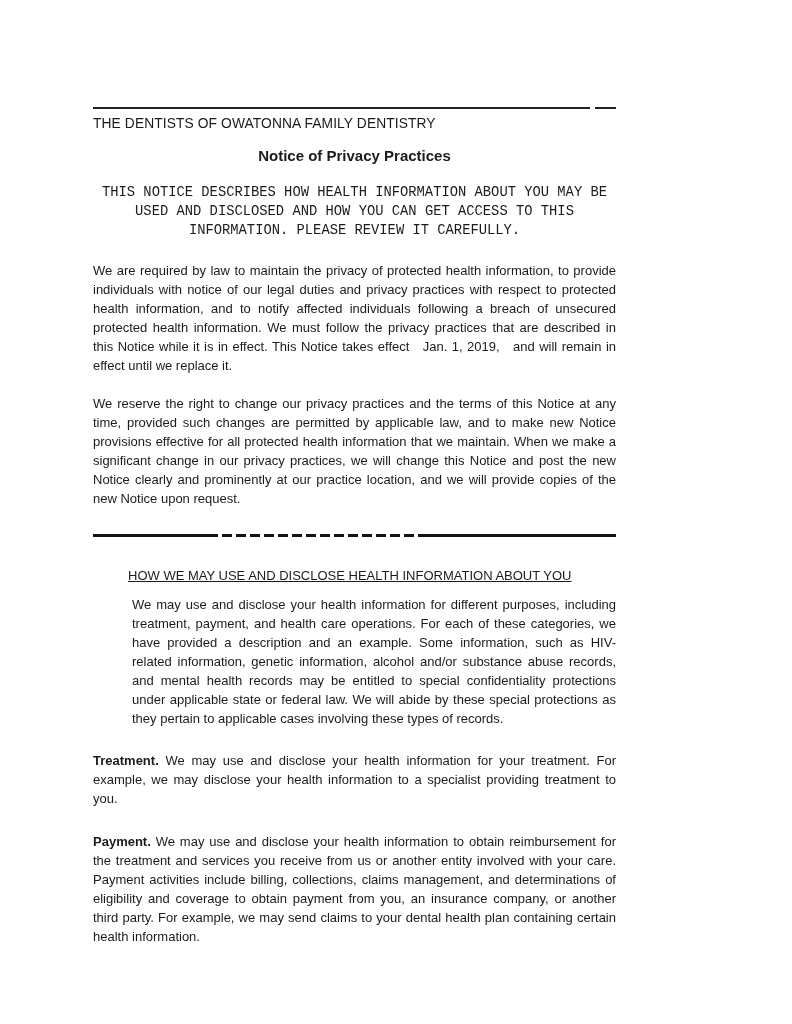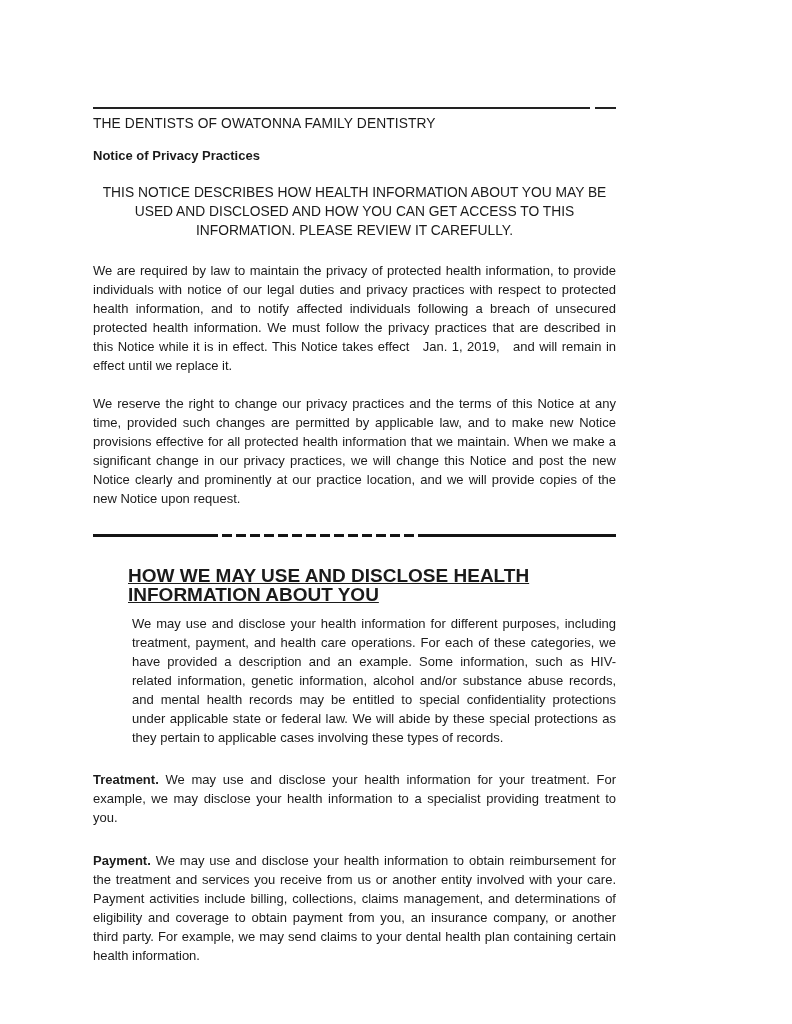--- a/index.html
+++ b/index.html
@@ -33,31 +33,33 @@
   .rule-top .gap { flex: 0 0 5px; height: 2px; }
   .rule-top .seg.b { flex: 1; }
 
   .practice-name {
     font-size: 13.8px;
     line-height: 19px;
     margin: 0 0 13px 0;
     letter-spacing: 0.1px;
   }
   .doc-title {
-    font-size: 13px;
+    font-size: 15px;
     font-weight: bold;
+    text-align: center;
     line-height: 19px;
     margin: 2px 0 18px 0;
   }
   .banner {
     font-size: 13.8px;
     text-align: center;
     line-height: 19px;
     margin: 0 auto 21px auto;
     max-width: 595px;
+    font-family: Liberation Mono, monospace;
   }
   .para {
     font-size: 13px;
     line-height: 19px;
     text-align: justify;
     margin: 0 0 19px 0;
   }
   .para.item { margin-bottom: 24px; }
   .para .lead { font-weight: bold; }
 
@@ -68,22 +70,22 @@
     margin: 26px 0 29px 0;
   }
   .divider .d-solid-1 { flex: 0 0 115px; background: #141414; }
   .divider .d-dash {
     flex: 0 0 212px;
     background: repeating-linear-gradient(90deg, #141414 0 10px, #ffffff 10px 14px);
   }
   .divider .d-solid-2 { flex: 1; background: #141414; }
 
   .section-heading {
-    font-size: 19px;
-    font-weight: bold;
+    font-size: 13px;
+    font-weight: normal;
     text-decoration: underline;
     line-height: 19px;
     margin: 0 0 10px 0;
     padding-left: 35px;
   }
   .section-intro { margin-bottom: 23px; margin-left: 39px; }
 </style>
 </head>
 <body>
 

